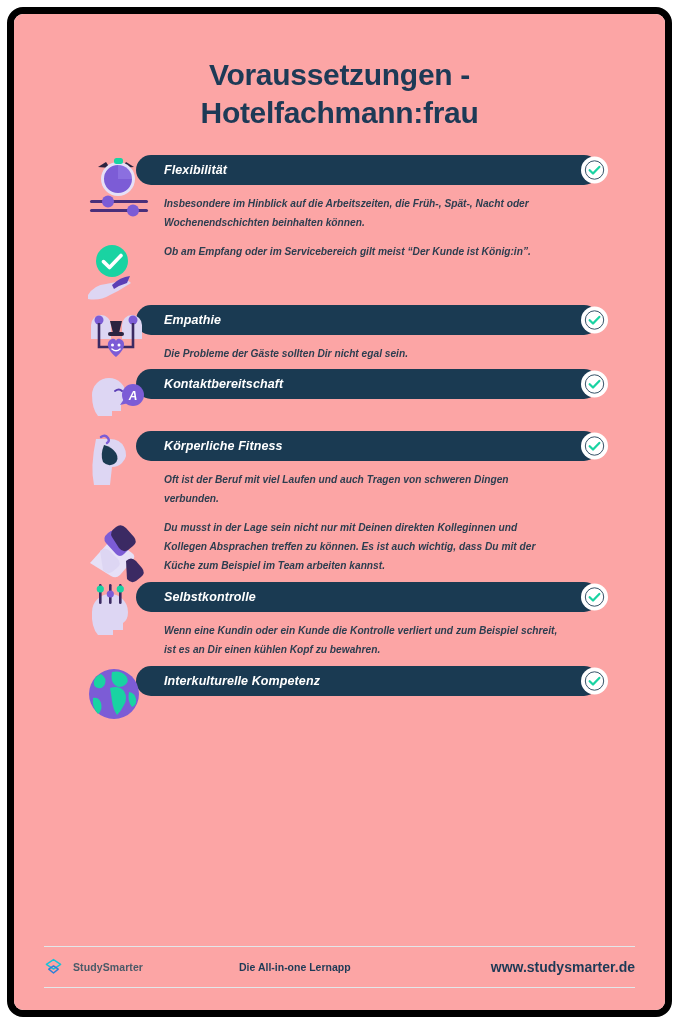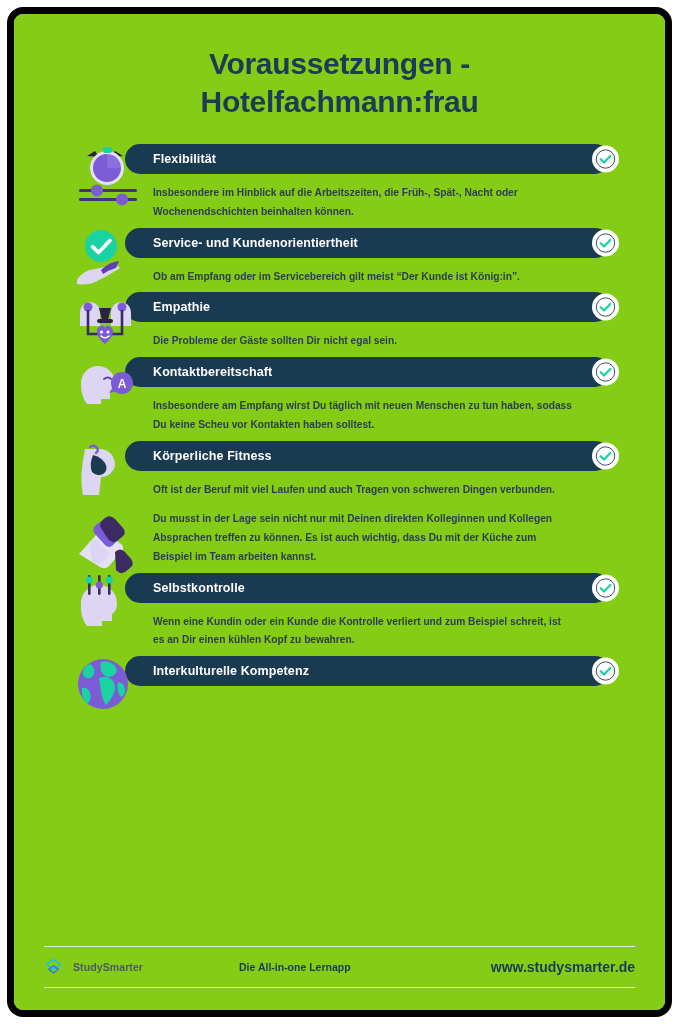--- a/index.html
+++ b/index.html
@@ -20,22 +20,22 @@
     height: 1010px;
     background: #ffffff;
     border: 7px solid #000000;
     border-radius: 16px;
     overflow: hidden;
   }
 
   .sheet {
     position: absolute;
     left: 0; top: 0; right: 0; bottom: 0;
-    background: #84cc16;
-    padding: 1px;
+    background: #fca5a5;
+    padding: 12px;
   }
 
   
   .header { padding-top: 30px; text-align: center; }
 
   .title {
     color: #1d3a56;
     font-size: 30px;
     font-weight: bold;
     line-height: 1.28;
@@ -49,20 +49,21 @@
     font-size: 11.5px;
     font-weight: bold;
     line-height: 1.65;
     padding: 0 80px;
   }
 
   
   .items {
     margin-top: 22px;
     padding: 0 36px 0 0;
+    font-style: italic;
   }
 
   .item {
     position: relative;
     min-height: 56px;
     margin-bottom: 6px;
   }
 
   .icon-slot {
     position: absolute;
@@ -203,29 +204,20 @@
     </div>
 
     <div class="item">
       <div class="icon-slot">
         <svg viewBox="0 0 66 66">
           <path d="M0 52 Q6 42 18 41 L33 38 Q40 36 43 40 L30 48 L22 52 Q12 58 0 56 Z" fill="#ddd6f3"></path>
           <path d="M24 42 Q32 34 42 33 L39 40 Q32 42 26 46 Z" fill="#5b3fb5"></path>
           <circle cx="24" cy="18" r="16" fill="#19d3a2"></circle>
           <path d="M15.5 18.6 L21.5 24.5 L33 12.5" fill="none" stroke="#ffffff" stroke-width="3.6" stroke-linecap="round" stroke-linejoin="round"></path>
         </svg>
-      </div>
-      <div class="bar">
-        <span class="bar-label">Service- und Kundenorientiertheit</span>
-        <span class="check-badge">
-          <svg viewBox="0 0 24 24">
-                <circle cx="12" cy="12" r="10.5" fill="#ffffff" stroke="#1a3a52" stroke-width="1"></circle>
-                <path d="M6.5 12.3 L10.3 16 L17.5 8.5" fill="none" stroke="#19d3a2" stroke-width="2.6" stroke-linecap="round" stroke-linejoin="round"></path>
-              </svg>
-        </span>
       </div>
       <div class="desc">Ob am Empfang oder im Servicebereich gilt meist “Der Kunde ist König:in”.</div>
     </div>
 
     <div class="item">
       <div class="icon-slot">
         <svg viewBox="0 0 66 66">
           <path d="M3 20 a10 10 0 0 1 20 0 v14 h-20 Z" fill="#ddd6f3"></path>
           <path d="M34 20 a10 10 0 0 1 20 0 v14 h-20 Z" fill="#ddd6f3"></path>
           <circle cx="11" cy="15" r="4.5" fill="#7c5cd6"></circle>
@@ -263,21 +255,20 @@
       </div>
       <div class="bar">
         <span class="bar-label">Kontaktbereitschaft</span>
         <span class="check-badge">
           <svg viewBox="0 0 24 24">
                 <circle cx="12" cy="12" r="10.5" fill="#ffffff" stroke="#1a3a52" stroke-width="1"></circle>
                 <path d="M6.5 12.3 L10.3 16 L17.5 8.5" fill="none" stroke="#19d3a2" stroke-width="2.6" stroke-linecap="round" stroke-linejoin="round"></path>
               </svg>
         </span>
       </div>
-      <div class="desc">Insbesondere am Empfang wirst Du täglich mit neuen Menschen zu tun haben, sodass Du keine Scheu vor Kontakten haben solltest.</div>
     </div>
 
     <div class="item">
       <div class="icon-slot">
         <svg viewBox="0 0 66 66">
           <path d="M8 8 h14 q10 0 14 8 q5 9 -2 16 q-4 4 -10 4 l-2 18 h-16 q-4 -18 2 -46 Z" fill="#ddd6f3"></path>
           <path d="M16 14 q8 2 12 8 q4 7 -2 11 q-6 3 -11 -2 q-3 -7 1 -17 Z" fill="#1a3a52"></path>
           <path d="M13 6 q4 -3 7 1 q2 3 -1 5" fill="none" stroke="#7c5cd6" stroke-width="2.4" stroke-linecap="round"></path>
         </svg>
       </div>

